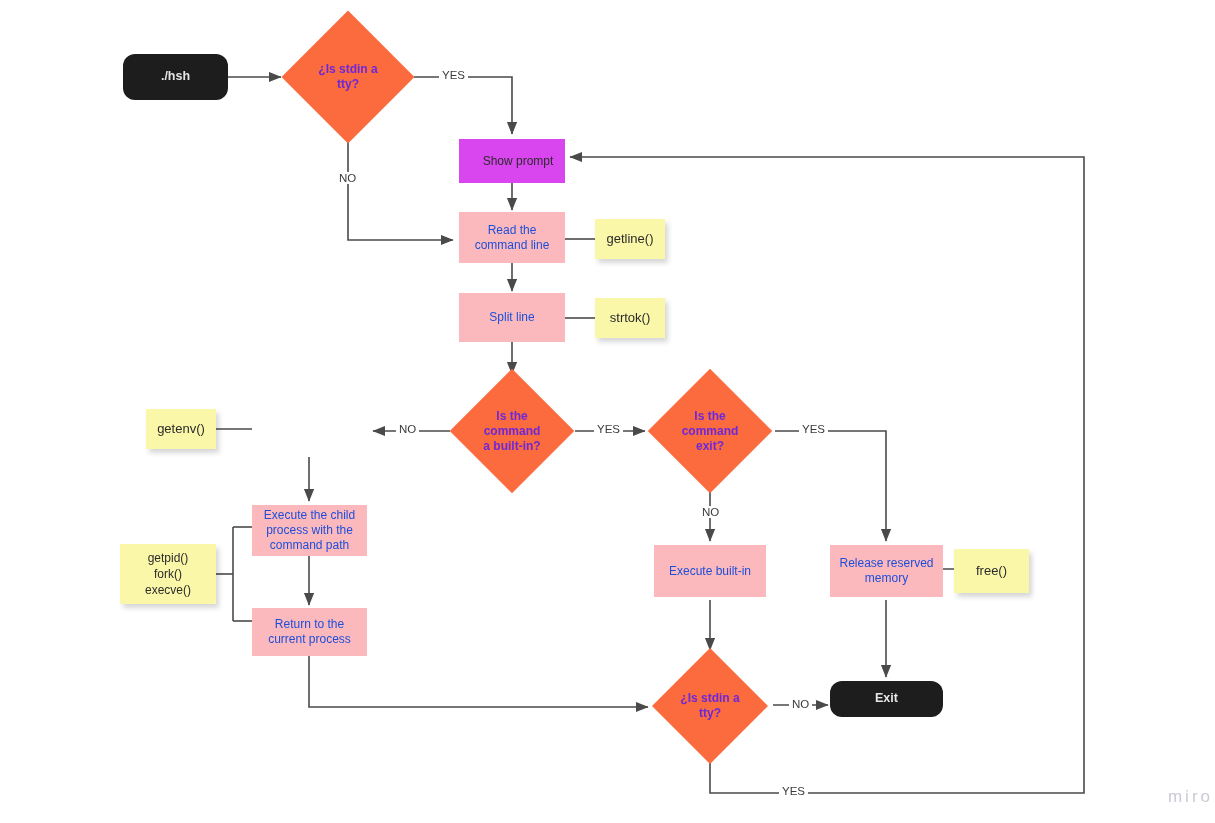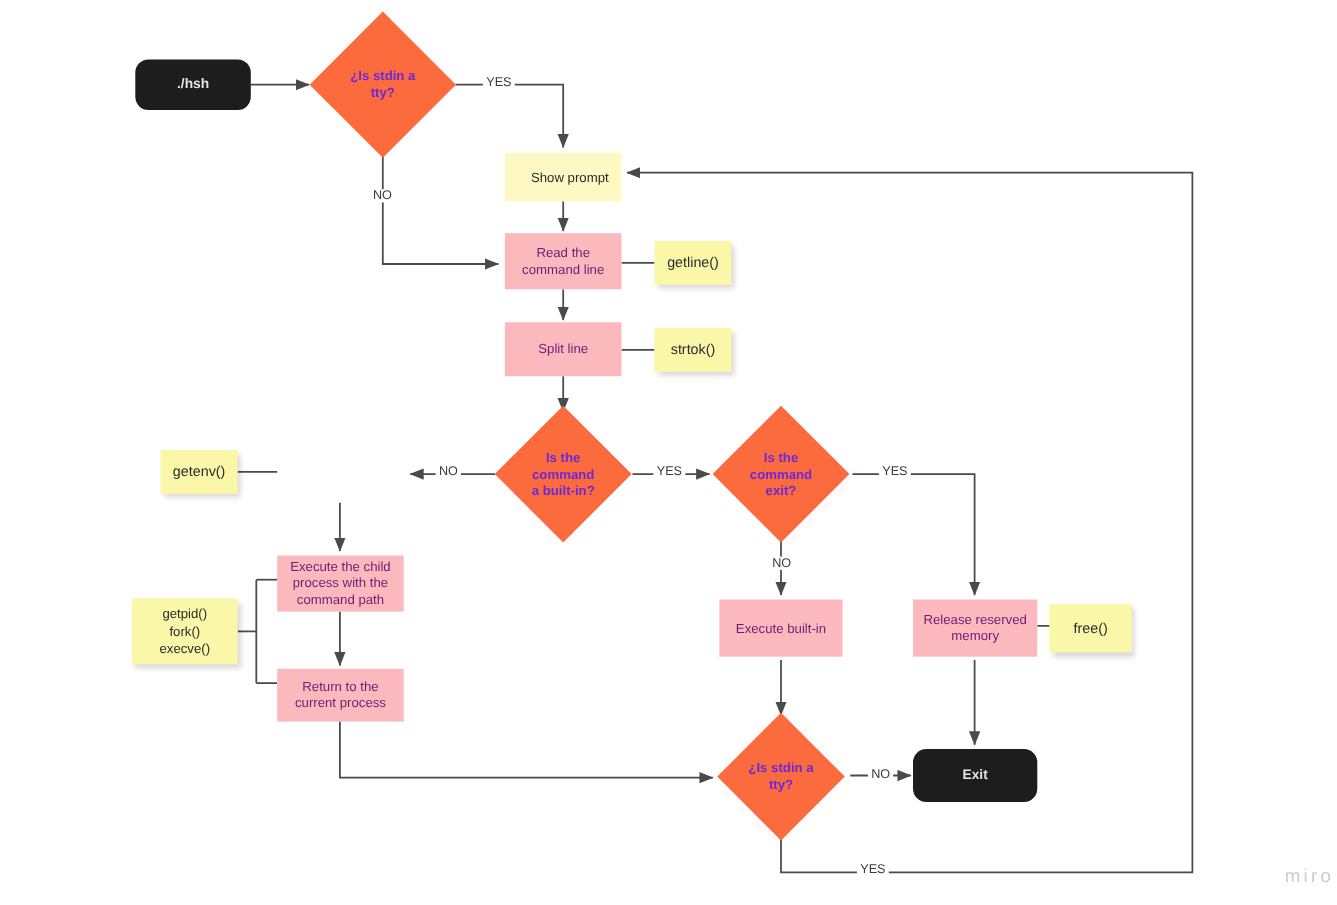--- a/index.html
+++ b/index.html
@@ -56,25 +56,25 @@
     transform: rotate(45deg);
     z-index: 0;
   }
   .node-decision .diamond-label {
     position: relative;
     z-index: 1;
     padding: 0 6px;
   }
   .node-process {
     background: #fcb9bd;
-    color: #701a75;
+    color: #1d4ed8;
     font-size: 12px;
   }
   .node-prompt {
-    background: #fef9c3;
+    background: #d946ef;
     color: #2b2b2b;
     font-size: 12px;
     padding-left: 12px;
   }
   .sticky {
     position: absolute;
     box-sizing: border-box;
     background: #fbf7a8;
     color: #2b2b2b;
     font-size: 13px;
@@ -241,21 +241,21 @@
   </div>
 
   <div class="node node-decision" style="left:669px; top:665px; width:82px; height:82px;">
     <span class="diamond-shape"></span>
     <span class="diamond-label">
       <span>¿Is stdin a</span><br>
       <span>tty?</span>
     </span>
   </div>
 
-  <div class="node node-terminal" style="left:830px; top:681px; width:113px; height:48px;align-items:center;">
+  <div class="node node-terminal" style="left:830px; top:681px; width:113px; height:36px;align-items:center;">
     <span>Exit</span>
   </div>
 
   <div class="sticky" style="left:595px; top:219px; width:70px; height:40px;">
     <span>getline()</span>
   </div>
 
   <div class="sticky" style="left:595px; top:298px; width:70px; height:40px;">
     <span>strtok()</span>
   </div>

